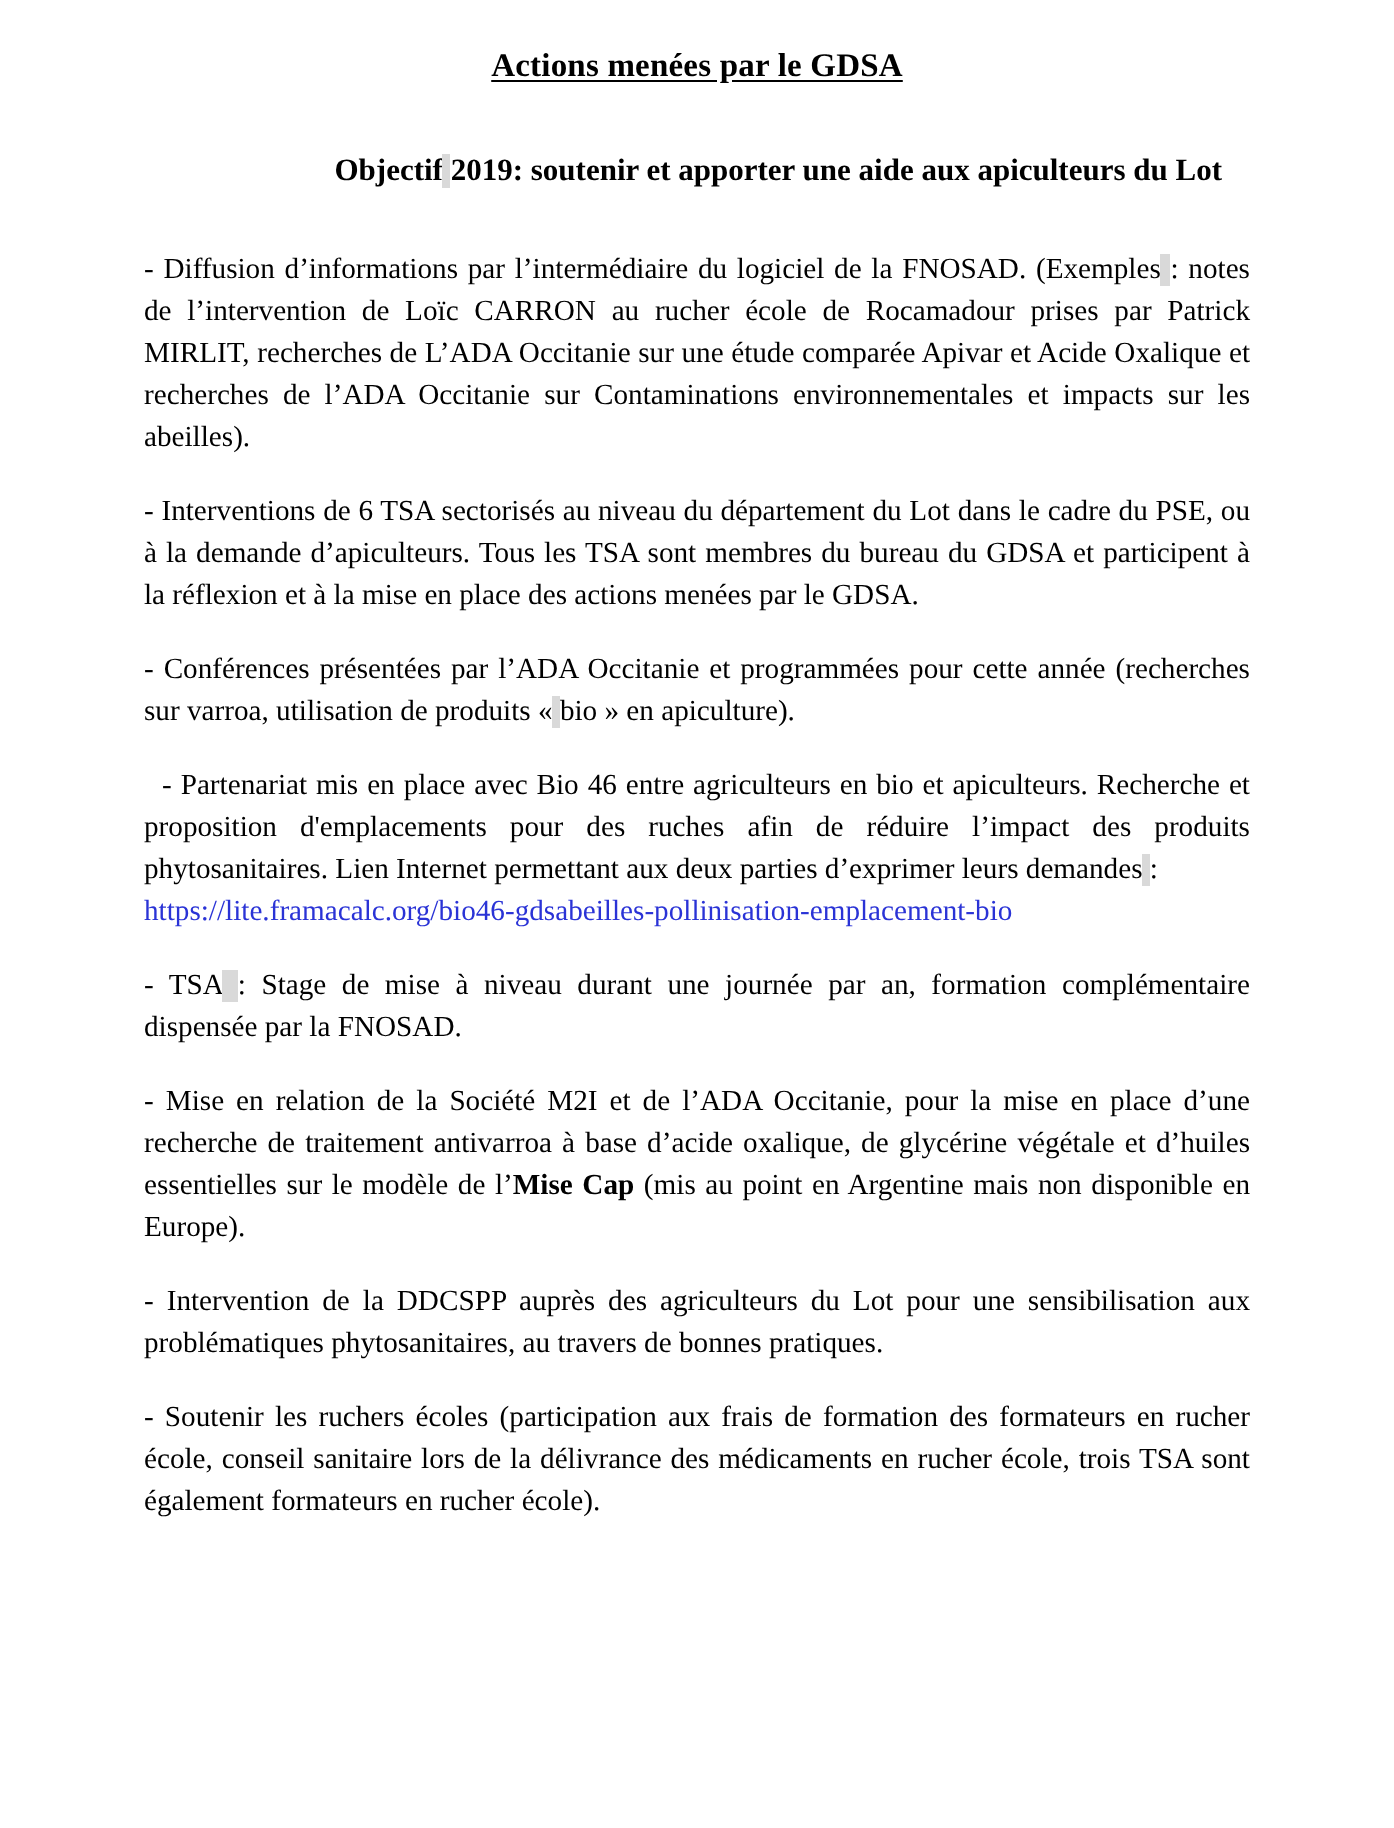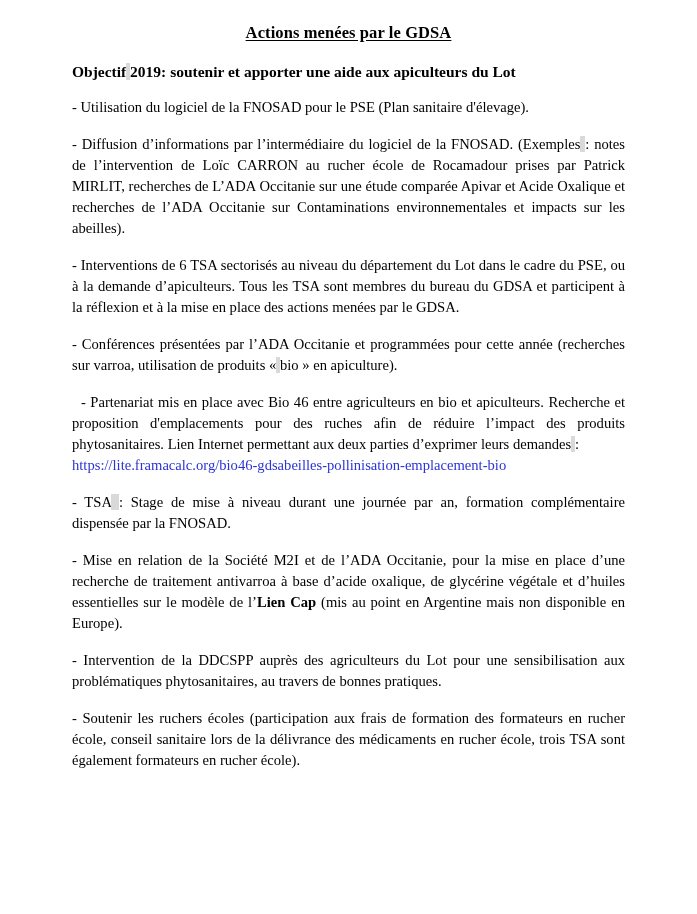--- a/index.html
+++ b/index.html
@@ -37,23 +37,23 @@
     text-align: center;
     font-size: 16.5px;
     font-weight: bold;
     letter-spacing: 0.1px;
   }
   .doc-title .u {
     text-decoration: underline;
     text-underline-offset: 2px;
   }
   .doc-subtitle {
-    margin: 0;
+    margin: 14px;
     padding-top: 20px;
-    text-align: left;
+    text-align: right;
     font-size: 15.5px;
     font-weight: bold;
   }
 
   
   .section-heading {
     margin: 0;
     padding-top: 49px;
     font-size: 14.5px;
     font-weight: bold;
@@ -95,34 +95,33 @@
 <body>
 
 <div class="page">
   <div class="content">
 
     <h1 class="doc-title"><span class="u">Actions menées par le GDSA</span></h1>
 
     <h2 class="doc-subtitle"><span>Objectif</span><span class="nbsp-shade"> </span><span>2019: soutenir et apporter une aide aux apiculteurs du Lot</span></h2>
 
 
-    <p class="body no-indent">- Utilisation du logiciel de la FNOSAD pour le PSE (Plan sanitaire d'élevage).</p>
 
     <p class="body no-indent"><span>- Diffusion d’informations par l’intermédiaire du logiciel de la FNOSAD. (Exemples</span><span class="nbsp-shade"> </span><span>: notes de l’intervention de Loïc CARRON au rucher école de Rocamadour prises par Patrick MIRLIT, recherches de L’ADA Occitanie sur une étude comparée Apivar et Acide Oxalique et recherches de l’ADA Occitanie sur Contaminations environnementales et impacts sur les abeilles).</span></p>
 
     <p class="body no-indent">- Interventions de 6 TSA sectorisés au niveau du département du Lot dans le cadre du PSE, ou à la demande d’apiculteurs. Tous les TSA sont membres du bureau du GDSA et participent à la réflexion et à la mise en place des actions menées par le GDSA.</p>
 
     <p class="body no-indent"><span>- Conférences présentées par l’ADA Occitanie et programmées pour cette année (recherches sur varroa, utilisation de produits «</span><span class="nbsp-shade"> </span><span>bio » en apiculture).</span></p>
 
     <p class="body"><span>- Partenariat mis en place avec Bio 46 entre agriculteurs en bio et apiculteurs.  Recherche et proposition d'emplacements pour des ruches afin de réduire l’impact des produits phytosanitaires. Lien Internet permettant aux deux parties d’exprimer leurs demandes</span><span class="nbsp-shade"> </span><span>:</span><br><a class="link" href="#">https://lite.framacalc.org/bio46-gdsabeilles-pollinisation-emplacement-bio</a></p>
 
     <p class="body no-indent"><span>- TSA</span><span class="nbsp-shade"> </span><span>: Stage de mise à niveau durant une journée par an, formation complémentaire dispensée par la FNOSAD.</span></p>
 
 
 
-    <p class="body no-indent"><span>- Mise en relation de la Société M2I et de l’ADA Occitanie, pour la mise en place d’une recherche de traitement antivarroa à base d’acide oxalique, de glycérine végétale et d’huiles essentielles sur le modèle de l’</span><b>Lien Cap</b><span> (mis au point en Argentine mais non disponible en Europe).</span></p>
+    <p class="body no-indent"><span>- Mise en relation de la Société M2I et de l’ADA Occitanie, pour la mise en place d’une recherche de traitement antivarroa à base d’acide oxalique, de glycérine végétale et d’huiles essentielles sur le modèle de l’</span><b>Mise Cap</b><span> (mis au point en Argentine mais non disponible en Europe).</span></p>
 
     <p class="body no-indent">- Intervention de la DDCSPP auprès des agriculteurs du Lot pour une sensibilisation aux problématiques phytosanitaires, au travers de bonnes pratiques.</p>
 
     <p class="body no-indent">- Soutenir les ruchers écoles (participation aux frais de formation des formateurs en rucher école, conseil sanitaire lors de la délivrance des médicaments en rucher école, trois TSA sont également formateurs en rucher école).</p>
 
   </div>
 </div>
 
 </body></html>

